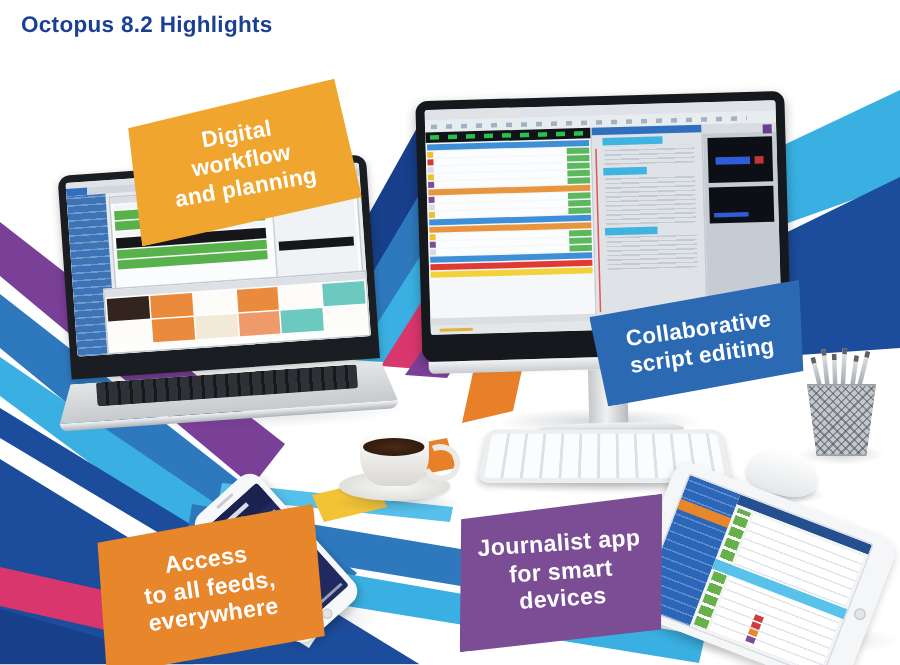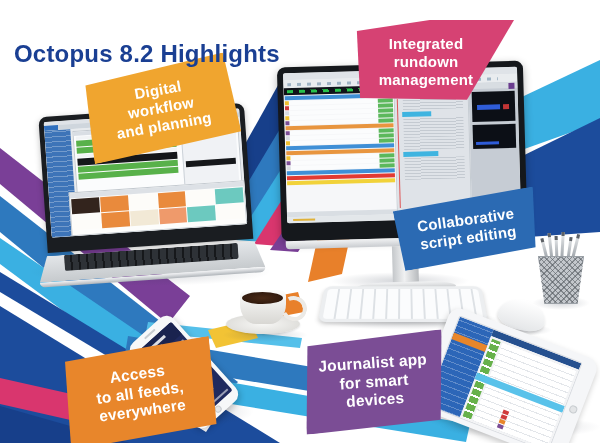--- a/index.html
+++ b/index.html
@@ -13,22 +13,22 @@
   .sh-laptop{left:28px;top:258px;width:244px;height:28px;}
   .sh-monitor{left:330px;top:272px;width:140px;height:18px;}
   .sh-kb{left:312px;top:310px;width:190px;height:20px;}
   .sh-mouse{left:494px;top:324px;width:58px;height:12px;}
   .sh-cup{left:532px;top:296px;width:58px;height:14px;}
   .sh-coffee{left:222px;top:328px;width:86px;height:14px;}
   .sh-phone{left:138px;top:398px;width:116px;height:28px;}
   .sh-tablet{left:438px;top:416px;width:164px;height:22px;}
 
   
-  .title{position:absolute;left:14px;top:8px;z-index:7;font-size:24px;font-weight:700;
-         letter-spacing:.2px;color:#1a3f93;margin-top:32px;}
+  .title{position:absolute;left:14px;top:8px;z-index:7;font-size:15px;font-weight:700;
+         letter-spacing:.2px;color:#1a3f93;}
 
   
   .banner{position:absolute;z-index:6;display:flex;align-items:center;justify-content:center;
           color:#fff;font-weight:700;text-align:center;line-height:1.22;letter-spacing:.2px;}
   .banner-text{white-space:pre-line;}
   .b1{left:86px;top:64px;width:150px;height:88px;font-size:15px;transform:rotate(-10deg);
       clip-path:polygon(3% 10%, 97% 0%, 100% 92%, 0% 100%);}
   .b2{left:352px;top:20px;width:148px;height:84px;font-size:15px;
       clip-path:polygon(3% 13%, 48% 0%, 100% 0%, 71% 95%, 5% 93%);padding-right:14px;}
   .b3{left:396px;top:196px;width:142px;height:66px;font-size:15px;transform:rotate(-8deg);
@@ -427,25 +427,20 @@
       </div>
     </div>
     <div class="t-home"></div>
   </div>
 
   <div class="banner b1" style="background-color: rgb(240, 165, 47);">
     <span class="banner-text">Digital
 workflow
 and planning</span>
   </div>
-  <div class="banner b2" style="background-color: rgb(214, 66, 115);">
-    <span class="banner-text">Integrated
-rundown
-management</span>
-  </div>
   <div class="banner b3" style="background-color: rgb(43, 106, 179);">
     <span class="banner-text">Collaborative
 script editing</span>
   </div>
   <div class="banner b4" style="background-color: rgb(232, 134, 43);">
     <span class="banner-text">Access
 to all feeds,
 everywhere</span>
   </div>
   <div class="banner b5" style="background-color: rgb(123, 77, 149);">

